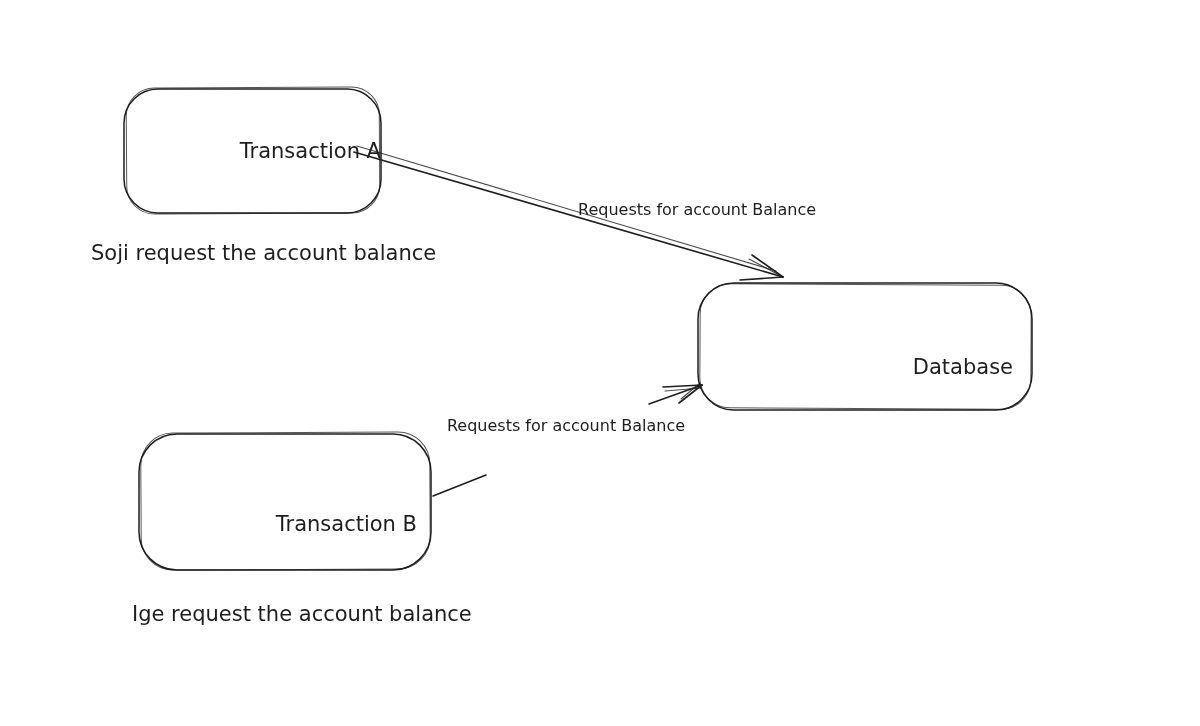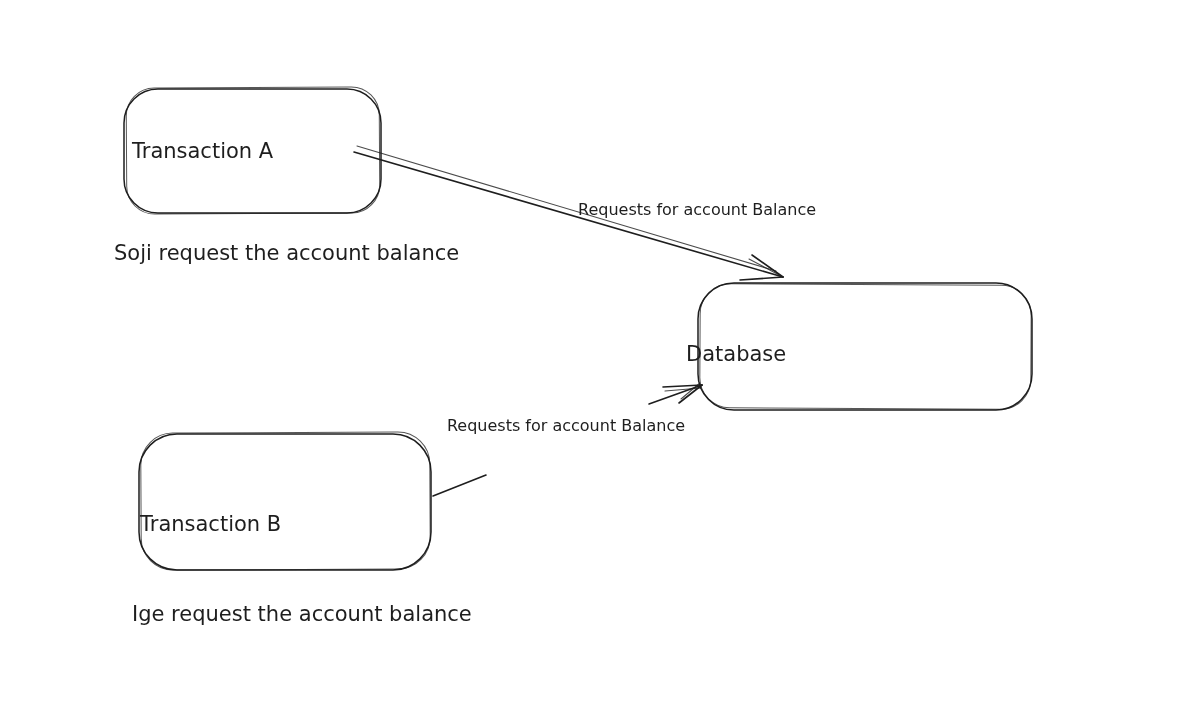--- a/index.html
+++ b/index.html
@@ -9,21 +9,21 @@
     background:var(--bg,#ffffff);
     font-family:"DejaVu Sans",sans-serif;
     color:var(--stroke,#1e1e1e);
     overflow:hidden;
   }
   .shapes{position:absolute;left:0;top:0;color:var(--stroke,#1e1e1e);}
   .sk{fill:var(--bg,#ffffff);stroke:currentColor;stroke-width:1.5;}
   .sk2{fill:none;stroke:currentColor;stroke-width:1;opacity:.75;}
   .ln{fill:none;stroke:currentColor;stroke-width:1.6;stroke-linecap:round;}
   .ln2{fill:none;stroke:currentColor;stroke-width:1.1;stroke-linecap:round;opacity:.8;}
-  .node{position:absolute;display:flex;align-items:center;justify-content:flex-start;margin-left:8px;}
+  .node{position:absolute;display:flex;align-items:center;justify-content:flex-end;}
   .nlabel{font-size:21px;white-space:nowrap;}
   .caption{position:absolute;font-size:21px;line-height:28px;white-space:nowrap;}
   .arrow-label{position:absolute;font-size:16px;line-height:29px;}
   .nowrap{white-space:nowrap;}
   .center{text-align:center;}
 </style>
 </head>
 <body style="--bg: #ffffff; --stroke: #1e1e1e;">
 
 <div class="canvas">
@@ -60,29 +60,29 @@
       <path class="ln2" d="M701 388 L665 391"></path>
       <path class="ln" d="M702 385 L679 403"></path>
       <path class="ln2" d="M700 383 L681 399"></path>
     </g>
   </svg>
 
   <div class="node" style="left:124px;top:88px;width:257px;height:126px">
     <span class="nlabel">Transaction A</span>
   </div>
 
-  <div class="node" style="left:698px;top:283px;width:335px;height:124px">
+  <div class="node" style="left:698px;top:296px;width:335px;height:124px">
     <span class="nlabel" style="transform:translate(-20px,9px)">Database</span>
   </div>
 
-  <div class="node" style="left:139px;top:433px;width:293px;height:161px">
+  <div class="node" style="left:131px;top:433px;width:293px;height:161px">
     <span class="nlabel" style="transform:translate(-7px,10px)">Transaction B</span>
   </div>
 
-  <div class="caption" style="left:114px;top:239px">Soji request the account balance</div>
+  <div class="caption" style="left:91px;top:239px">Soji request the account balance</div>
 
   <div class="caption" style="left:132px;top:600px">Ige request the account balance</div>
 
   <div class="arrow-label nowrap" style="left:578px;top:195px">Requests for account Balance</div>
 
   <div class="arrow-label center" style="left:430px;top:411px;width:272px">Requests for account Balance</div>
 
 </div>
 
 </body></html>

